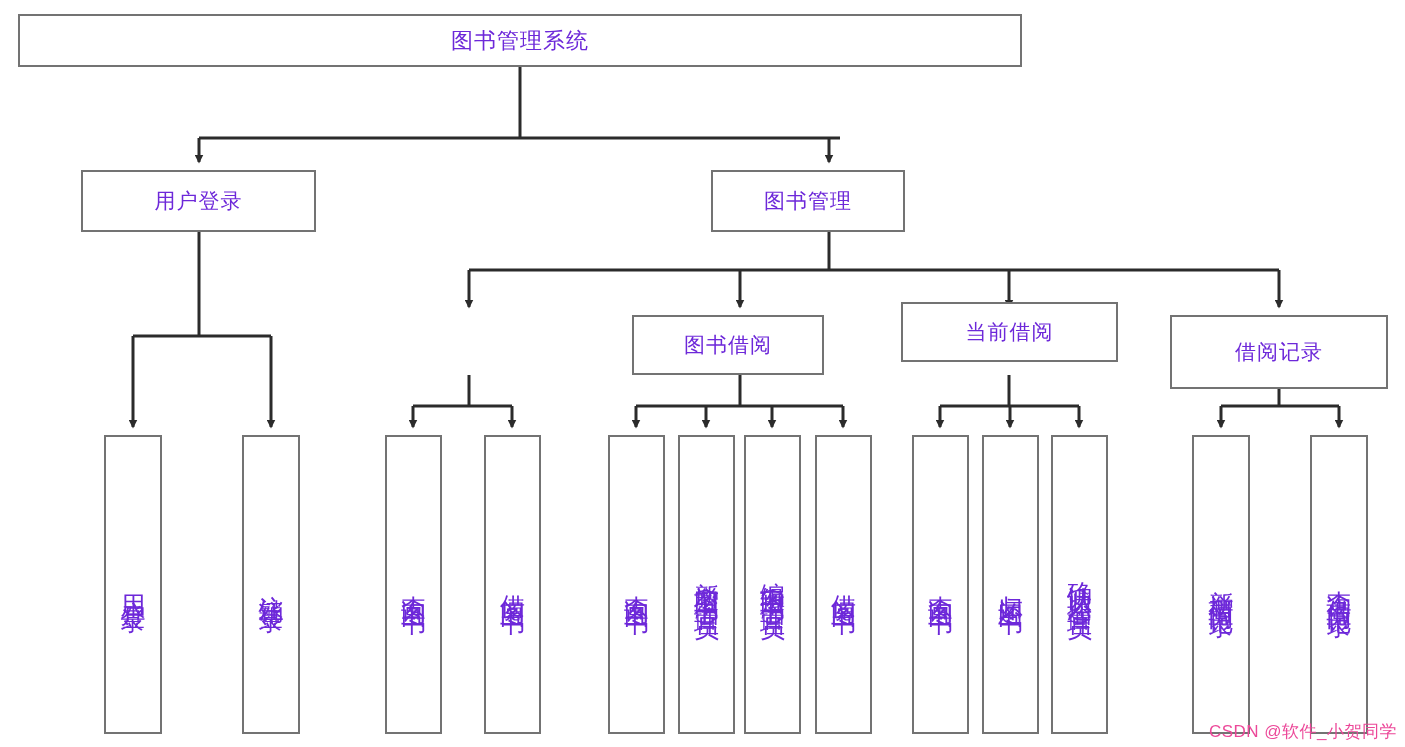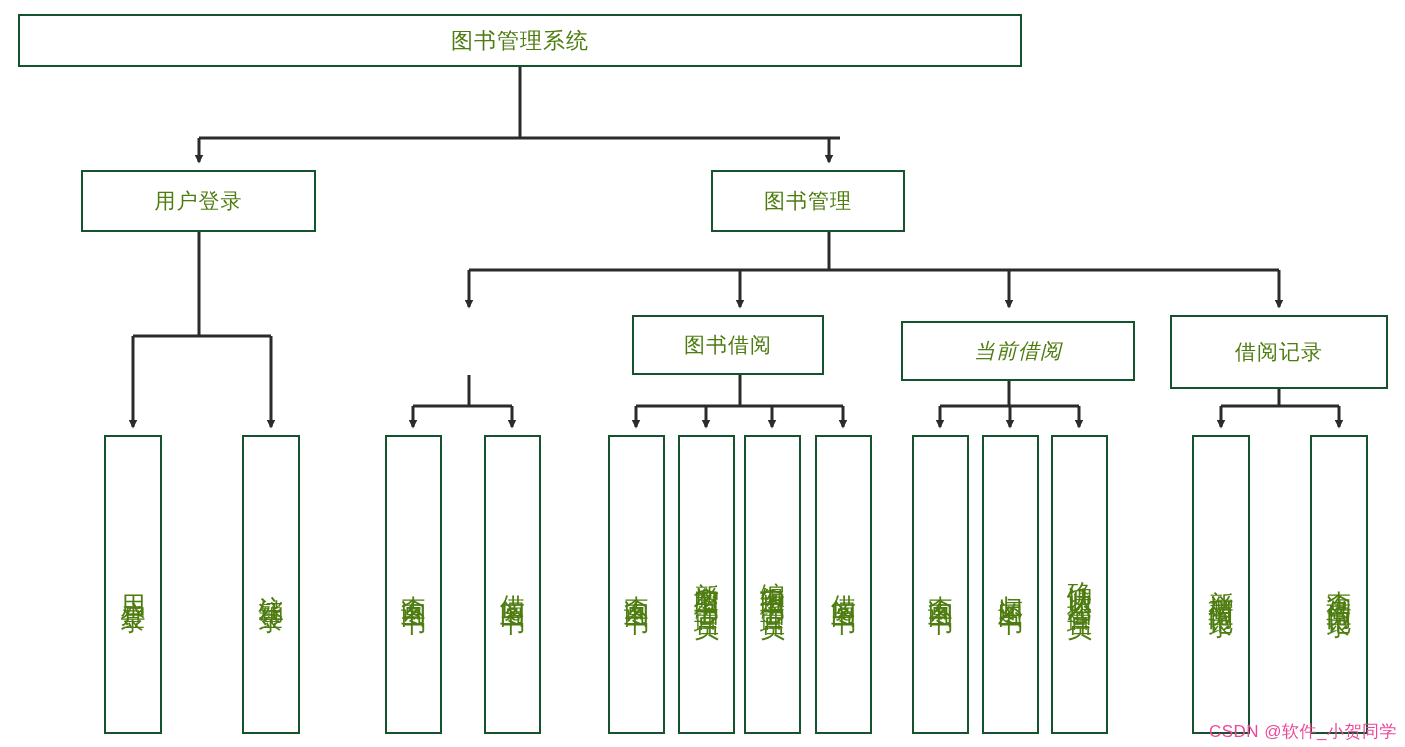--- a/index.html
+++ b/index.html
@@ -23,25 +23,25 @@
     left: 0;
     top: 0;
     width: 1405px;
     height: 747px;
     pointer-events: none;
   }
   .node {
     position: absolute;
     box-sizing: border-box;
     background: #ffffff;
-    border: 2px solid #14532d;
+    border: 2px solid #737373;
     display: flex;
     align-items: center;
     justify-content: center;
-    color: #4d7c0f;
+    color: #6d28d9;
     z-index: 2;
   }
   .node .node-label {
     display: block;
     text-align: center;
     line-height: 1.18;
   }
   
   .node.horiz .node-label {
     font-size: 21px;
@@ -142,21 +142,21 @@
 
   <div class="node horiz" style="left:711px; top:170px; width:194px; height:62px;">
     <span class="node-label">图书管理</span>
   </div>
 
 
   <div class="node horiz" style="left:632px; top:315px; width:192px; height:60px;">
     <span class="node-label">图书借阅</span>
   </div>
 
-  <div class="node horiz" style="left:901px; top:321px; width:234px; height:60px;font-style:italic;">
+  <div class="node horiz" style="left:901px; top:302px; width:217px; height:60px;">
     <span class="node-label">当前借阅</span>
   </div>
 
   <div class="node horiz" style="left:1170px; top:315px; width:218px; height:74px;">
     <span class="node-label">借阅记录</span>
   </div>
 
   <div class="node vert" style="left:104px; top:435px; width:58px; height:299px;">
     <span class="node-label">用户登录</span>
   </div>

